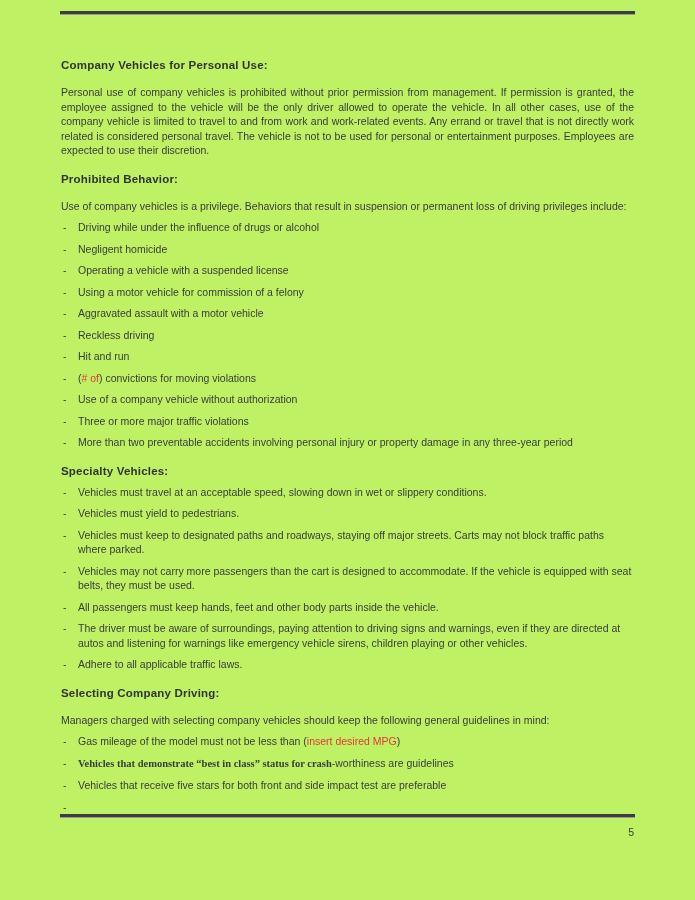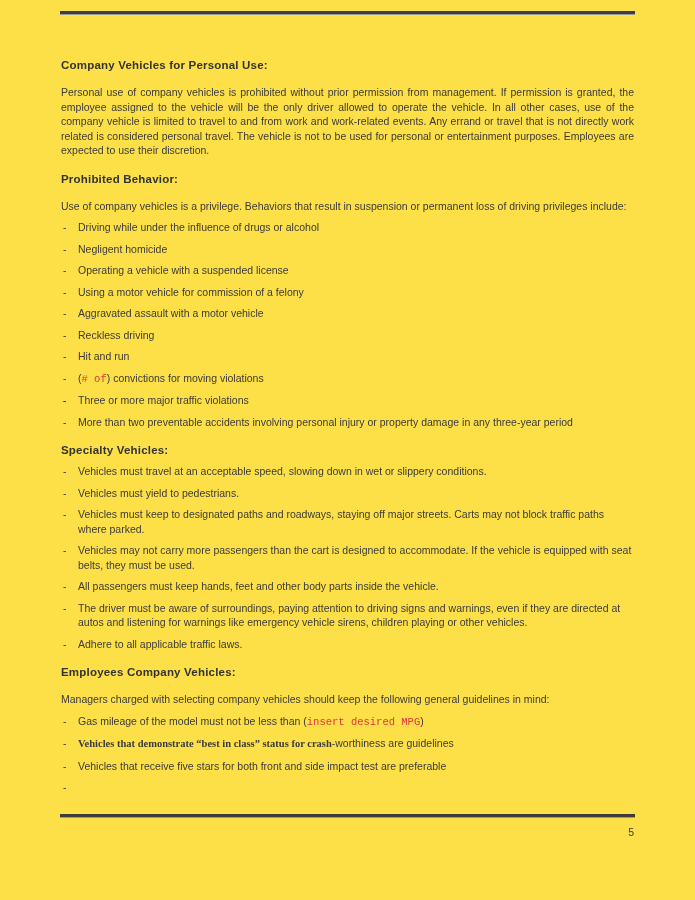--- a/index.html
+++ b/index.html
@@ -4,21 +4,21 @@
 <style>
   html, body {
     margin: 0;
     padding: 0;
     background: #ffffff;
   }
   .page {
     position: relative;
     width: 695px;
     height: 900px;
-    background: #fde047;
+    background: #bef264;
     overflow: hidden;
     font-family: "Liberation Sans", "DejaVu Sans", sans-serif;
     color: #3b3b3b;
   }
   .rule {
     position: absolute;
     left: 60px;
     width: 575px;
     height: 3px;
     background: #3d3d3d;
@@ -56,21 +56,21 @@
     position: relative;
     padding-left: 17px;
     margin-top: 7px;
     line-height: 14.5px;
   }
   .bullet-marker {
     position: absolute;
     left: 2px;
     top: 0;
   }
-  .seg-red { color: #e2383b; font-family: Liberation Mono, monospace; }
+  .seg-red { color: #e2383b; }
   .seg-bold { font-weight: bold; font-family: Liberation Serif, serif; }
   .page-number {
     position: absolute;
     right: 61px;
     top: 826px;
     font-size: 10.5px;
     color: #3b3b3b;
   }
 </style>
 </head>
@@ -89,39 +89,39 @@
         <p class="section-intro">Use of company vehicles is a privilege. Behaviors that result in suspension or permanent loss of driving privileges include:</p>
         <ul class="bullet-list">
           <li class="bullet-item"><span class="bullet-marker">-</span><span>Driving while under the influence of drugs or alcohol</span></li>
           <li class="bullet-item"><span class="bullet-marker">-</span><span>Negligent homicide</span></li>
           <li class="bullet-item"><span class="bullet-marker">-</span><span>Operating a vehicle with a suspended license</span></li>
           <li class="bullet-item"><span class="bullet-marker">-</span><span>Using a motor vehicle for commission of a felony</span></li>
           <li class="bullet-item"><span class="bullet-marker">-</span><span>Aggravated assault with a motor vehicle</span></li>
           <li class="bullet-item"><span class="bullet-marker">-</span><span>Reckless driving</span></li>
           <li class="bullet-item"><span class="bullet-marker">-</span><span>Hit and run</span></li>
           <li class="bullet-item"><span class="bullet-marker">-</span><span>(</span><span class="seg-red"># of</span><span>) convictions for moving violations</span></li>
-          <li class="bullet-item"><span class="bullet-marker">-</span></li>
+          <li class="bullet-item"><span class="bullet-marker">-</span><span>Use of a company vehicle without authorization</span></li>
           <li class="bullet-item"><span class="bullet-marker">-</span><span>Three or more major traffic violations</span></li>
           <li class="bullet-item"><span class="bullet-marker">-</span><span>More than two preventable accidents involving personal injury or property damage in any three-year period</span></li>
         </ul>
       </div>
       <div class="section">
         <div class="section-heading">Specialty Vehicles:</div>
         <ul class="bullet-list">
           <li class="bullet-item"><span class="bullet-marker">-</span><span>Vehicles must travel at an acceptable speed, slowing down in wet or slippery conditions.</span></li>
           <li class="bullet-item"><span class="bullet-marker">-</span><span>Vehicles must yield to pedestrians.</span></li>
           <li class="bullet-item"><span class="bullet-marker">-</span><span>Vehicles must keep to designated paths and roadways, staying off major streets. Carts may not block traffic paths where parked.</span></li>
           <li class="bullet-item"><span class="bullet-marker">-</span><span>Vehicles may not carry more passengers than the cart is designed to accommodate. If the vehicle is equipped with seat belts, they must be used.</span></li>
           <li class="bullet-item"><span class="bullet-marker">-</span><span>All passengers must keep hands, feet and other body parts inside the vehicle.</span></li>
           <li class="bullet-item"><span class="bullet-marker">-</span><span>The driver must be aware of surroundings, paying attention to driving signs and warnings, even if they are directed at autos and listening for warnings like emergency vehicle sirens, children playing or other vehicles.</span></li>
           <li class="bullet-item"><span class="bullet-marker">-</span><span>Adhere to all applicable traffic laws.</span></li>
         </ul>
       </div>
       <div class="section">
-        <div class="section-heading">Employees Company Vehicles:</div>
+        <div class="section-heading">Selecting Company Driving:</div>
         <p class="section-intro">Managers charged with selecting company vehicles should keep the following general guidelines in mind:</p>
         <ul class="bullet-list">
           <li class="bullet-item"><span class="bullet-marker">-</span><span>Gas mileage of the model must not be less than (</span><span class="seg-red">insert desired MPG</span><span>)</span></li>
           <li class="bullet-item"><span class="bullet-marker">-</span><span class="seg-bold">Vehicles that demonstrate “best in class” status for crash</span><span>-worthiness are guidelines</span></li>
           <li class="bullet-item"><span class="bullet-marker">-</span><span>Vehicles that receive five stars for both front and side impact test are preferable</span></li>
           <li class="bullet-item"><span class="bullet-marker">-</span></li>
         </ul>
       </div>
     </div>
 

